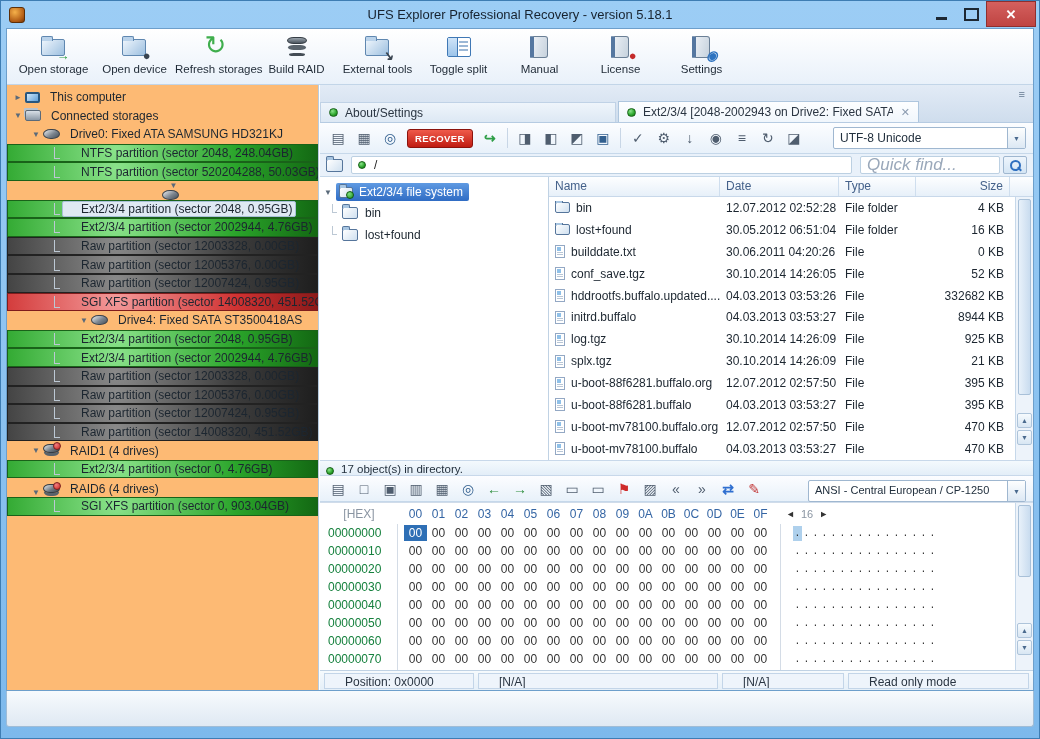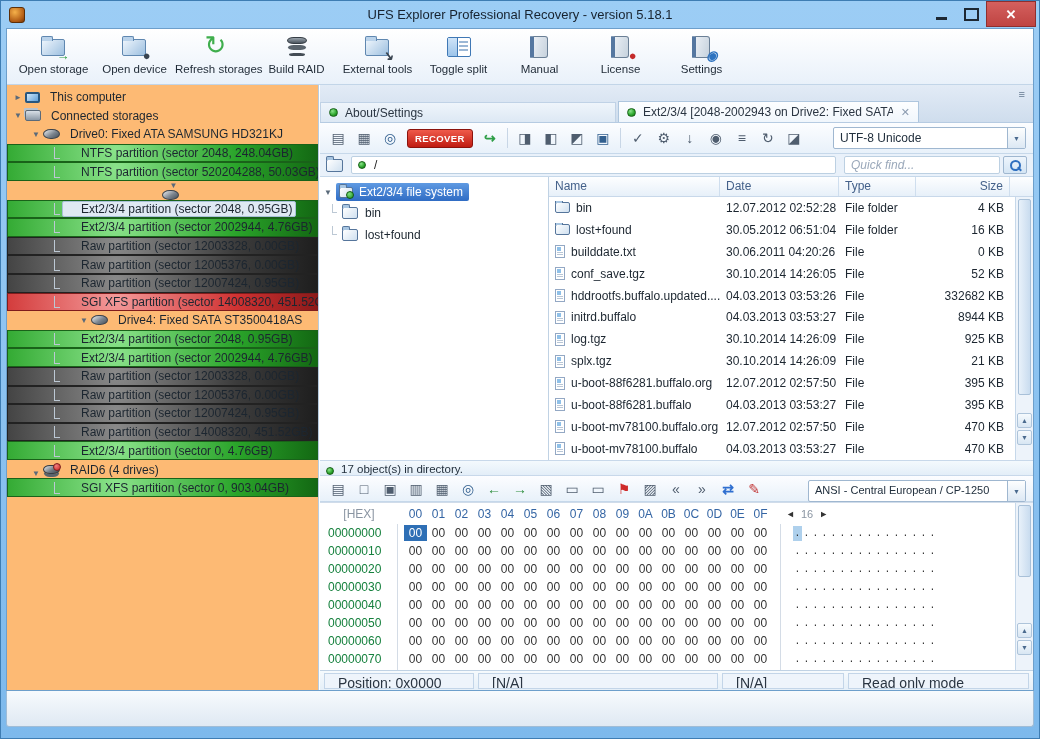--- a/index.html
+++ b/index.html
@@ -81,21 +81,21 @@
   .ddbtn::before{content:"▼";font-size:7px;color:#4a6a8e;}
   .dd-enc{position:absolute;right:7px;top:4px;width:193px;}
   .dd-cp{position:absolute;right:7px;top:4px;width:218px;}
   
   .crumb{height:23px;background:#e9f1fa;border-bottom:1px solid #c6d8ea;display:flex;align-items:center;padding:0 6px;flex:0 0 auto;}
   .fol{position:relative;display:inline-block;width:14px;height:11px;border:1px solid #55759b;border-radius:2px;background:linear-gradient(135deg,#ffffff,#cfe0f0);flex:0 0 auto;}
   .fol::before{content:"";position:absolute;left:-1px;top:-4px;width:6px;height:3px;background:#a8c6e2;border:1px solid #55759b;border-bottom:none;border-radius:2px 2px 0 0;}
   .crumb .fol{width:17px;height:13px;margin-right:8px;}
   .pathbox{flex:1;height:18px;background:#fff;border:1px solid #bcd0e2;border-radius:2px;display:flex;align-items:center;padding:0 6px;font-size:12px;color:#222;}
   .pathbox .dot{display:inline-block;width:8px;height:8px;margin-right:8px;}
-  .qf{width:156px;height:18px;margin-left:8px;border:1px solid #bcd0e2;border-radius:2px;font-size:12px;padding:0 6px;color:#333;}
+  .qf{width:140px;height:18px;margin-left:8px;border:1px solid #bcd0e2;border-radius:2px;font-size:17px;padding:0 6px;color:#333;}
   .qf::placeholder{color:#9aa8ba;font-style:italic;}
   .qbtn{width:24px;height:18px;margin-left:3px;border:1px solid #9fb7d0;border-radius:2px;background:linear-gradient(#eef5fc,#d4e5f4);position:relative;}
   .qbtn::before{content:"";position:absolute;left:6px;top:3px;width:7px;height:7px;border:2px solid #2f6fbf;border-radius:50%;}
   .qbtn::after{content:"";position:absolute;left:13px;top:11px;width:5px;height:2px;background:#2f6fbf;transform:rotate(45deg);}
   
   .explorer{height:283px;display:flex;flex:0 0 auto;}
   .fstree{width:229px;border-right:1px solid #c0d2e4;padding-top:5px;overflow:hidden;}
   .fsroot{display:flex;align-items:center;height:20px;font-size:12px;}
   .fsroot .arr{width:16px;}
   .fsrootsel{display:flex;align-items:center;background:linear-gradient(#5f9ae2,#2f6cc4);border-radius:2px;color:#fff;padding:2px 6px 2px 3px;}
@@ -139,21 +139,21 @@
   .hxoff{width:78px;padding-left:8px;color:#15803d;border-right:1px solid #d4dce6;height:18px;line-height:18px;}
   .hxbytes{display:flex;padding-left:6px;}
   .hxb{width:23px;text-align:center;color:#333;height:16px;line-height:16px;}
   .hxb.cur{background:#2e6fb5;color:#fff;}
   .hxascii{display:flex;border-left:1px solid #d4dce6;margin-left:8px;padding-left:12px;height:18px;align-items:center;}
   .hxa{width:9px;text-align:center;color:#333;height:15px;line-height:13px;}
   .hxa.cura{background:#aed0ec;}
   .hexscroll{position:absolute;right:0;top:0;bottom:0;width:18px;background:#edf3fa;border-left:1px solid #c6d8ea;}
   
   .statusbar{height:20px;background:linear-gradient(#f6fafd,#e5eff8);border-top:1px solid #c0d2e4;display:flex;align-items:center;padding:0 2px;flex:0 0 auto;}
-  .scell{height:16px;background:#eef4fb;border:1px solid #c3d5e8;font-size:14px;color:#2a3542;padding:1px 13px;margin:0 2px;white-space:nowrap;overflow:hidden;}
+  .scell{height:16px;background:#eef4fb;border:1px solid #c3d5e8;font-size:12px;color:#2a3542;padding:1px 20px;margin:0 2px;white-space:nowrap;overflow:hidden;}
   .sc0{width:150px;} .sc1{width:240px;} .sc2{width:122px;} .sc3{flex:1;}
 </style>
 </head>
 <body>
 
 <div class="window">
 
   <div class="titlebar">
     <div class="appicon"></div>
     <div class="wtitle">UFS Explorer Professional Recovery - version 5.18.1</div>
@@ -367,20 +367,27 @@
             <span class="dot"></span>
             <span class="lbl">Raw partition (sector 12007424, 0.95GB)</span>
           </span>
   </div>
         <div class="trow k-part dot-dark" style="padding-left: 40px;">
     <span class="arr"></span>
 
     <span class="hl">
             <span class="dot"></span>
             <span class="lbl">Raw partition (sector 14008320, 451.52GB)</span>
+          </span>
+  </div>
+        <div class="trow k-raid arr-expanded" style="padding-left: 22px;">
+    <span class="arr"></span>
+    <span class="tico"></span>
+    <span class="hl">
+            <span class="lbl">RAID1 (4 drives)</span>
           </span>
   </div>
         <div class="trow k-part dot-green" style="padding-left: 40px;">
     <span class="arr"></span>
 
     <span class="hl">
             <span class="dot"></span>
             <span class="lbl">Ext2/3/4 partition (sector 0, 4.76GB)</span>
           </span>
   </div>

